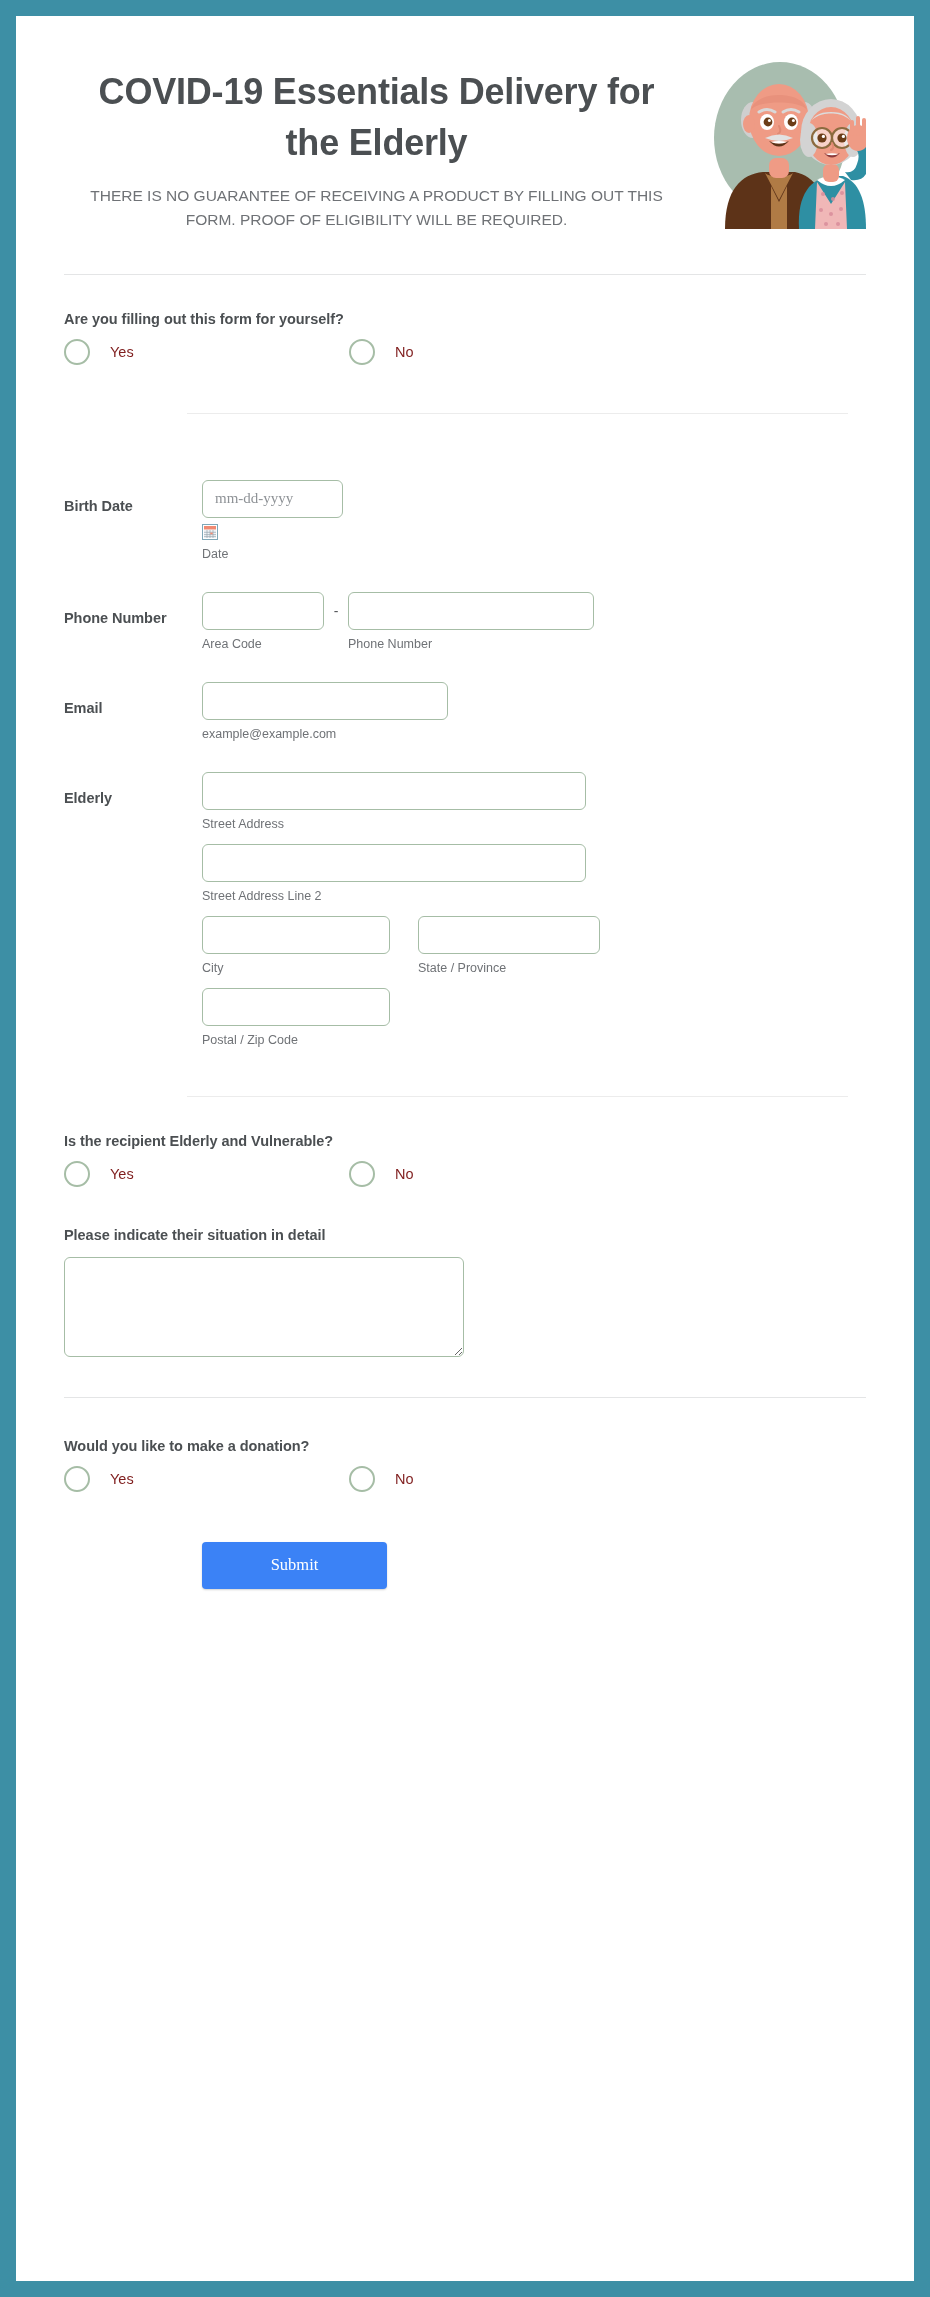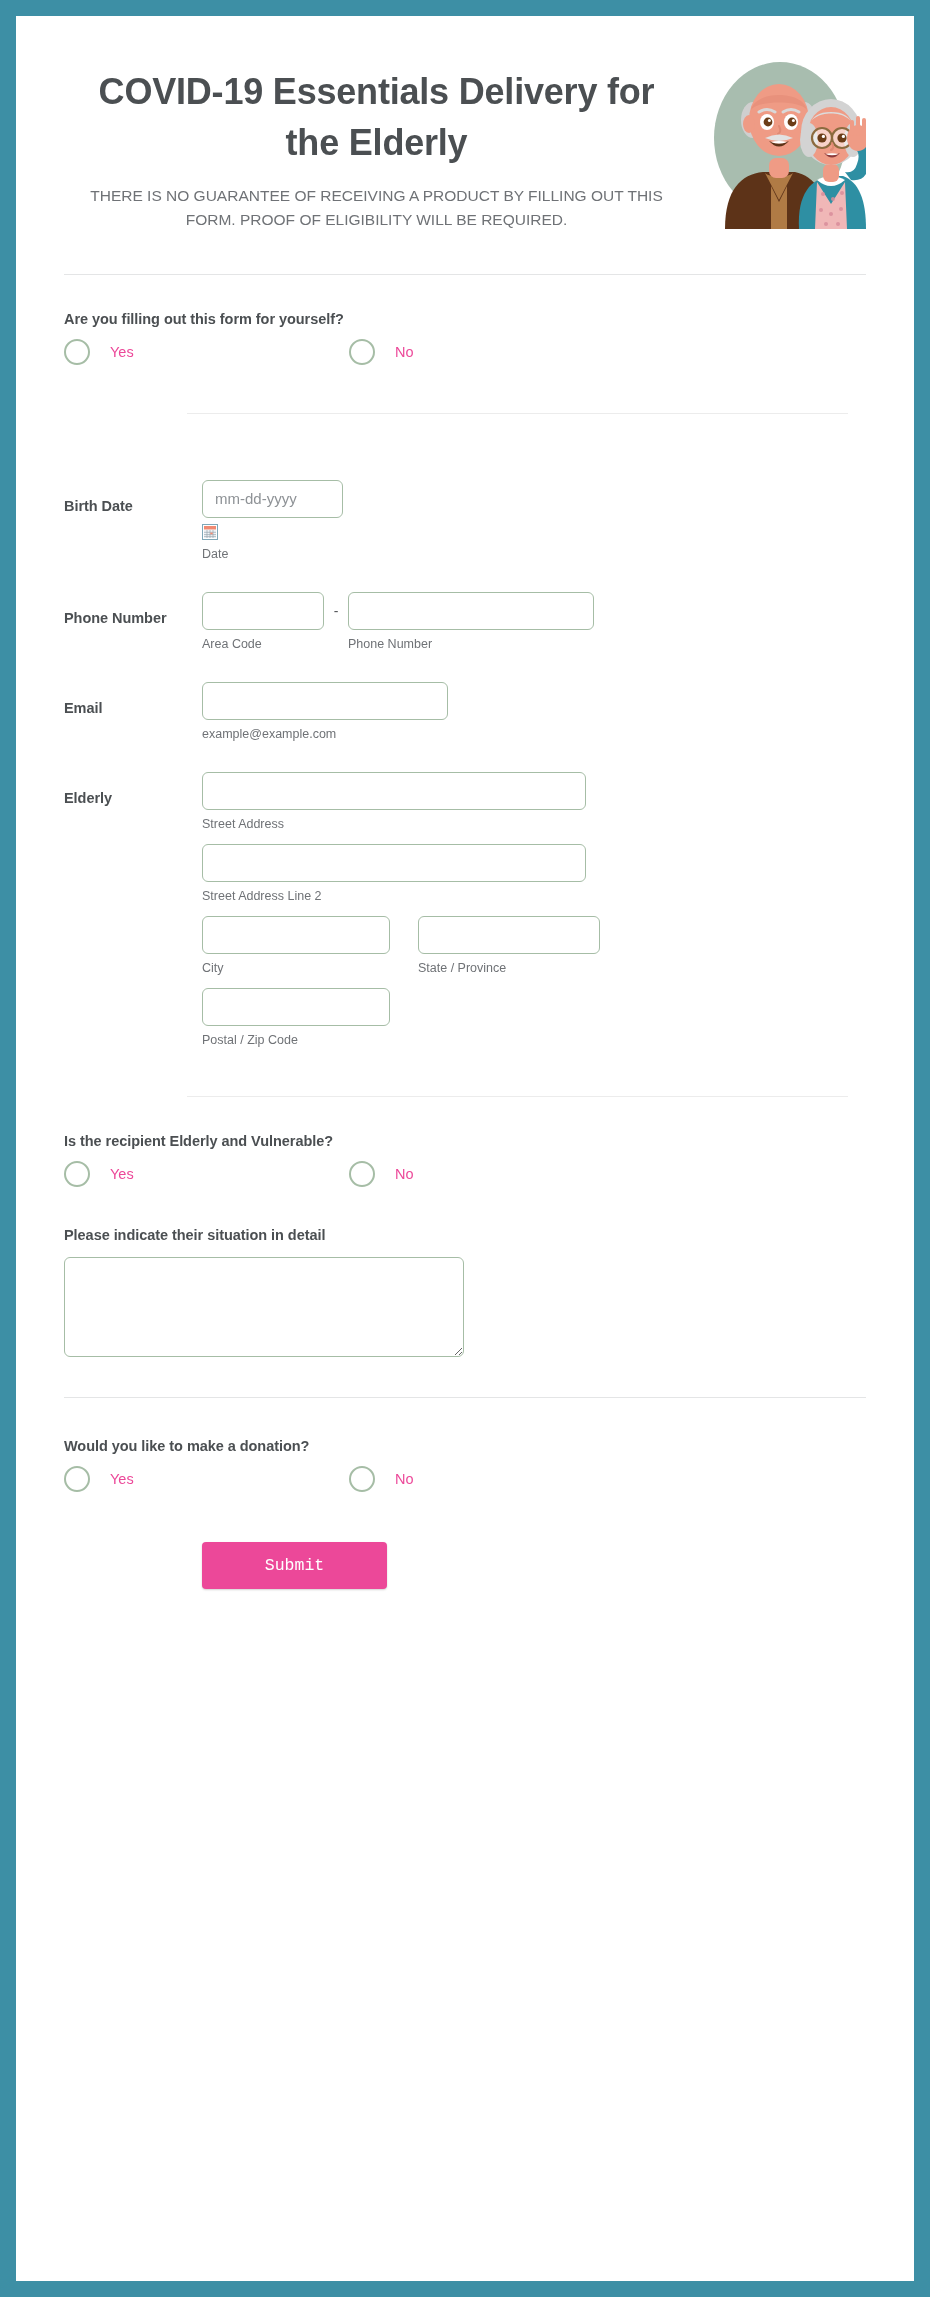--- a/index.html
+++ b/index.html
@@ -106,21 +106,21 @@
   .radio-circle {
     width: 26px;
     height: 26px;
     border-radius: 50%;
     border: 2px solid #a6bda6;
     background: #ffffff;
     flex: 0 0 auto;
   }
   .radio-text {
     font-size: 14.5px;
-    color: #ec4899;
+    color: #7f1d1d;
     margin-left: 20px;
   }
 
   
   .field-row {
     display: flex;
     padding: 0 42px;
     align-items: flex-start;
   }
   .field-label {
@@ -136,21 +136,21 @@
     flex: 1 1 auto;
     padding-left: 0;
   }
 
   .txt-input {
     border: 1.5px solid #a6bda6;
     border-radius: 6px;
     background: #ffffff;
     height: 38px;
     width: 100%;
-    font-family: Liberation Sans, sans-serif;
+    font-family: Liberation Serif, serif;
     font-size: 15px;
     color: #c2410c;
     padding: 0 12px;
     outline: none;
   }
   .txt-input::placeholder { color: #8e9296; }
   .sublabel {
     font-size: 12.5px;
     color: #6f7276;
     margin-top: 7px;
@@ -206,25 +206,25 @@
   
   .submit-row {
     display: flex;
     padding: 0 42px;
     margin-top: 50px;
   }
   .submit-spacer { width: 138px; flex: 0 0 138px; }
   .submit-button {
     width: 185px;
     height: 47px;
-    background: #ec4899;
+    background: #3b82f6;
     color: #ffffff;
     border: none;
     border-radius: 4px;
-    font-family: Liberation Mono, monospace;
+    font-family: Liberation Serif, serif;
     font-size: 16.5px;
     cursor: pointer;
     box-shadow: 0 1px 2px rgba(0,0,0,0.18);
   }
 
   .sp-8 { height: 8px; }
   .sp-12 { height: 12px; }
   .sp-30 { height: 30px; }
   .sp-36 { height: 36px; }
   .sp-40 { height: 40px; }

